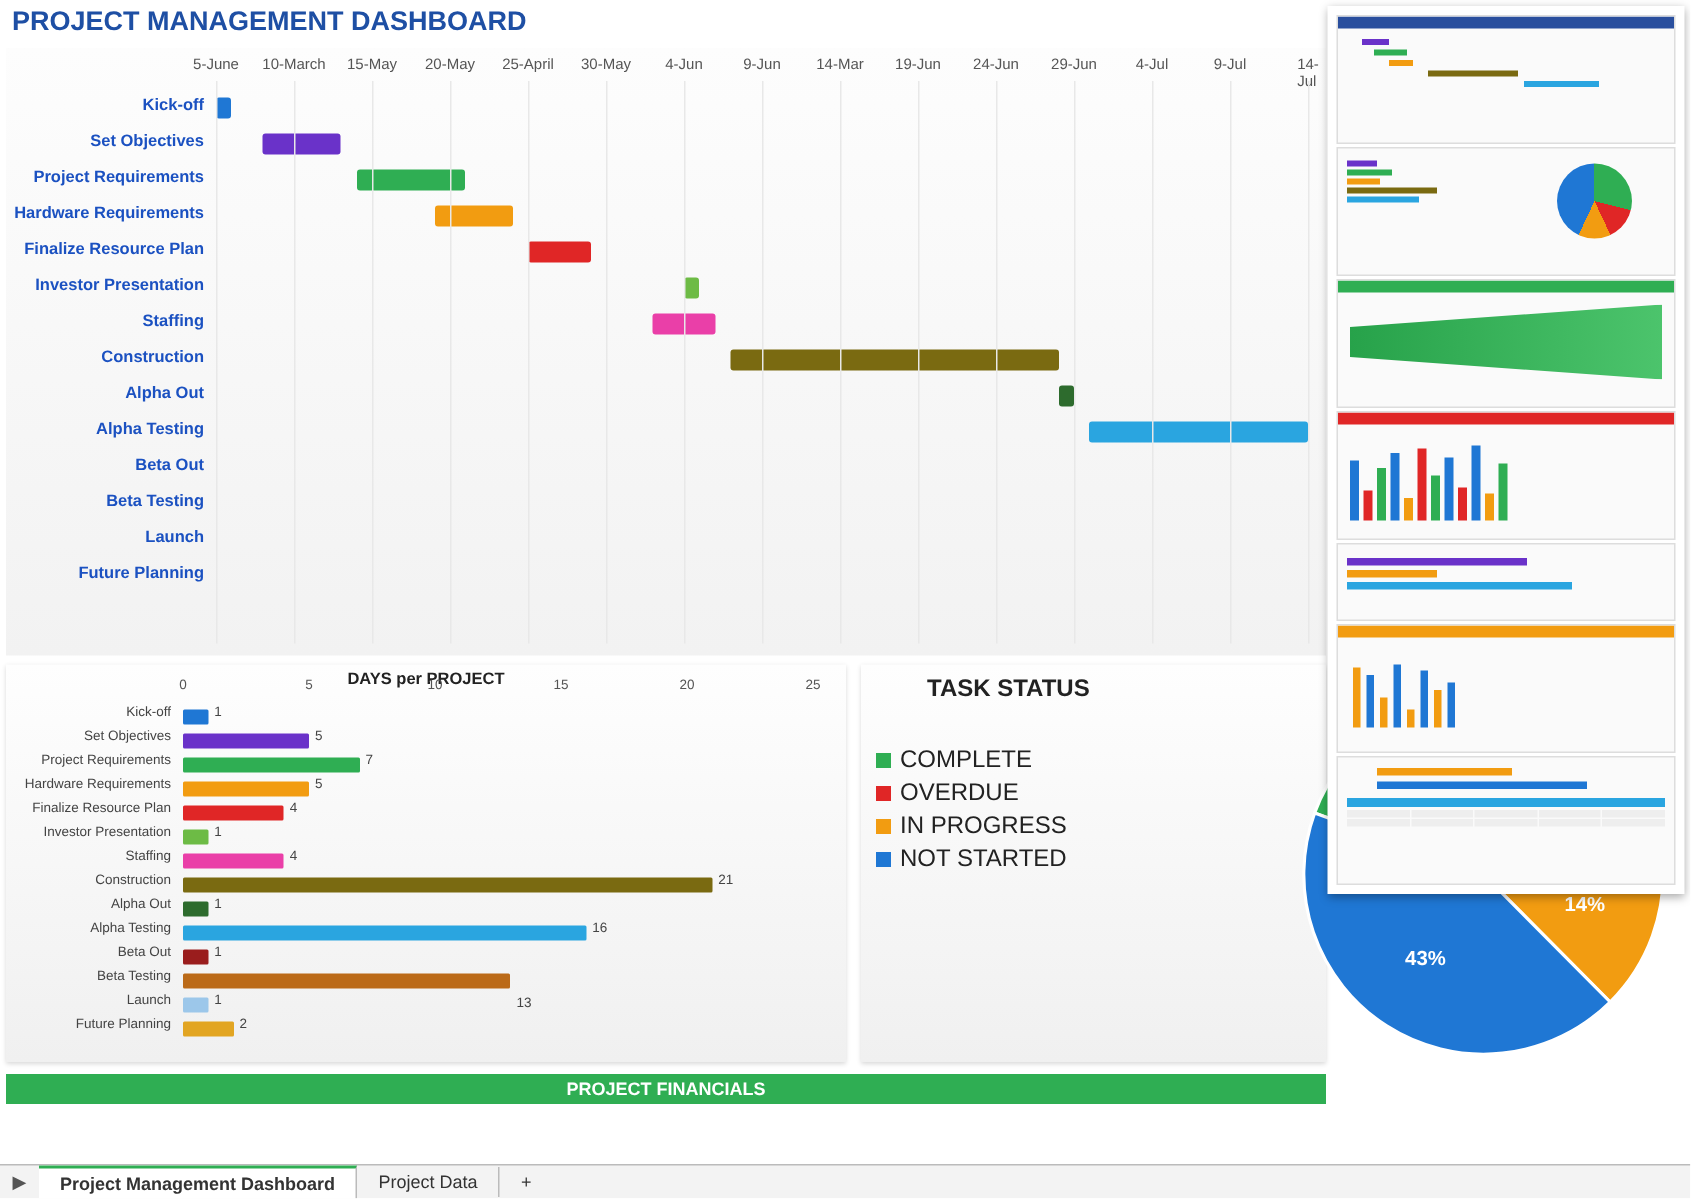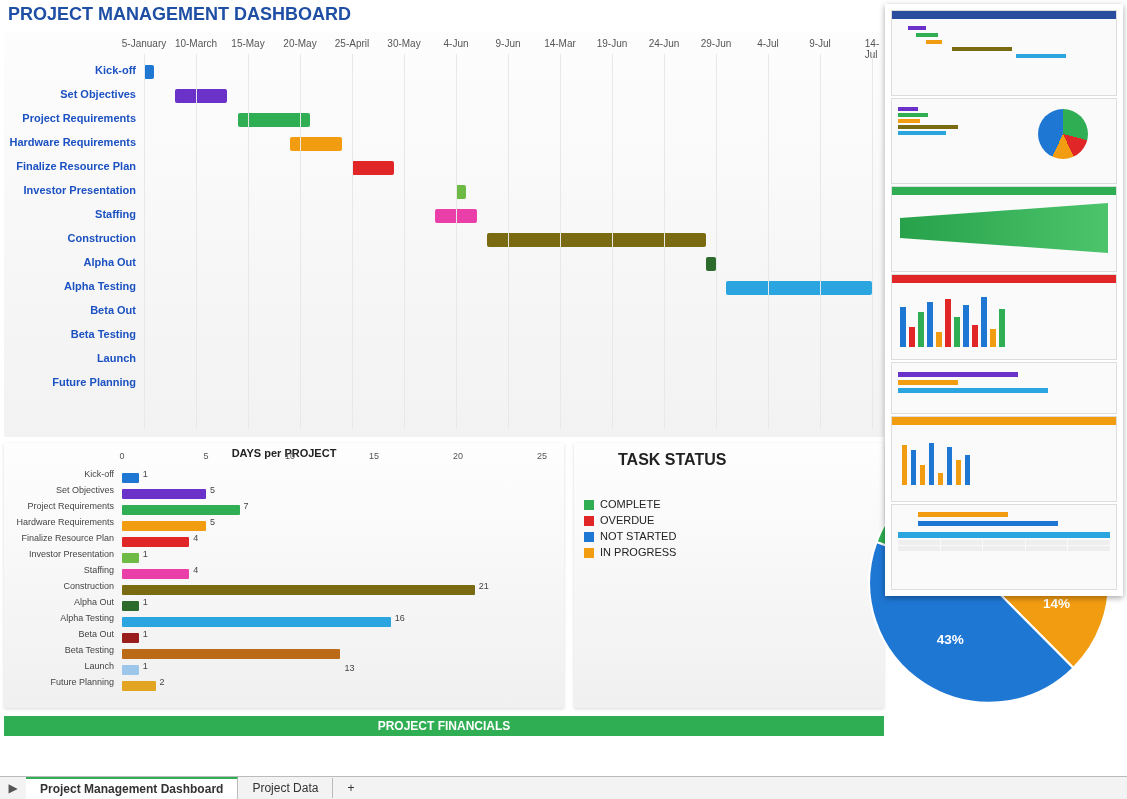--- a/index.html
+++ b/index.html
@@ -13,21 +13,21 @@
   .tick{position:absolute;top:0;transform:translateX(-50%);}
   .vline{position:absolute;top:22px;bottom:8px;width:0;border-left:1px solid #e8e8e8;}
   .rows{position:absolute;left:0;right:4px;top:28px;}
   .grow{position:relative;height:24px;}
   .glabel{position:absolute;left:0;width:132px;text-align:right;font-size:11px;font-weight:bold;color:#1b51c1;top:4px;}
   .gbar{position:absolute;height:14px;top:5px;border-radius:2px;}
   .panel{position:relative;background:linear-gradient(to bottom,#fefefe,#f0f0f0);box-shadow:0 1px 3px rgba(0,0,0,.15);margin-top:6px;}
   .days{width:560px;height:265px;display:inline-block;vertical-align:top;}
   .status{position:absolute;left:570px;top:0;width:310px;height:265px;}
   .ptitle{font-size:11px;font-weight:bold;text-align:center;padding:4px;}
-  .legend{font-size:11px;margin-top:55px;margin-left:10px;}
+  .legend{font-size:16px;margin-top:55px;margin-left:10px;}
   .legend div{margin:4px 0;}
   .sq{display:inline-block;width:10px;height:10px;margin-right:6px;vertical-align:middle;}
   .pie{position:absolute;right:-250px;top:15px;}
   .tabs{position:absolute;left:0;right:0;bottom:0;height:22px;background:#f3f3f3;border-top:1px solid #bbb;font-size:12px;display:flex;align-items:center;}
   .play{width:26px;text-align:center;color:#555;cursor:pointer;}
   .tab{padding:3px 14px;border-right:1px solid #bbb;cursor:pointer;color:#333;}
   .tab.active{background:#fff;border-top:2px solid #2fae53;font-weight:bold;}
   .plus{padding:0 14px;cursor:pointer;color:#333;}
   .thumbs{position:absolute;right:4px;top:4px;width:230px;box-shadow:0 2px 6px rgba(0,0,0,.35);background:#fff;padding:4px;}
   .thumb{height:84px;margin:2px;border:1px solid #ddd;background:#fafafa;position:relative;overflow:hidden;font-size:6px;}
@@ -39,21 +39,21 @@
 </style>
 </head>
 <body>
 <div class="page">
 
 <div class="hdr">PROJECT MANAGEMENT DASHBOARD</div>
 
 <div class="main">
   <div class="gantt">
     <div class="axis" id="gaxis">
-          <div class="tick" style="left: 0px;">5-January</div>
+          <div class="tick" style="left: 0px;">5-June</div>
           <div class="tick" style="left: 52px;">10-March</div>
           <div class="tick" style="left: 104px;">15-May</div>
           <div class="tick" style="left: 156px;">20-May</div>
           <div class="tick" style="left: 208px;">25-April</div>
           <div class="tick" style="left: 260px;">30-May</div>
           <div class="tick" style="left: 312px;">4-Jun</div>
           <div class="tick" style="left: 364px;">9-Jun</div>
           <div class="tick" style="left: 416px;">14-Mar</div>
           <div class="tick" style="left: 468px;">19-Jun</div>
           <div class="tick" style="left: 520px;">24-Jun</div>
@@ -216,22 +216,22 @@
               <div class="hval" style="left: 155.6px;">2</div>
             </div>
           </div>
     </div>
 
     <div class="panel status">
       <div style="position:absolute;left:44px;top:8px;font-weight:bold;font-size:16px;">TASK STATUS</div>
       <div class="legend" id="legend">
             <div><span class="sq" style="background:#2fae53"></span>COMPLETE</div>
             <div><span class="sq" style="background:#e02626"></span>OVERDUE</div>
+            <div><span class="sq" style="background:#f29c11"></span>IN PROGRESS</div>
             <div><span class="sq" style="background:#1f77d4"></span>NOT STARTED</div>
-            <div><span class="sq" style="background:#f29c11"></span>IN PROGRESS</div>
           </div>
       <svg class="pie" width="290" height="250" viewBox="-120 -120 240 240" id="piesvg">
             <path d="M0 0 L-108.06465139037945 -39.33231648245192 A115 115 0 0 1 64.97120539386788 -94.88805230200394 Z" fill="#2fae53" stroke="#fff" stroke-width="2"></path>
             <path d="M0 0 L64.97120539386788 -94.88805230200394 A115 115 0 0 1 114.52670584083658 -10.422746722744707 Z" fill="#e02626" stroke="#fff" stroke-width="2"></path>
             <text x="59.513443175300765" y="-34.916329724360295" fill="#fff" font-size="13" font-weight="bold" text-anchor="middle">14%</text>
             <path d="M0 0 L114.52670584083658 -10.422746722744707 A115 115 0 0 1 81.03293414581337 81.60063470169992 Z" fill="#f29c11" stroke="#fff" stroke-width="2"></path>
             <text x="64.83879083422768" y="23.59938988947115" fill="#fff" font-size="13" font-weight="bold" text-anchor="middle">14%</text>
             <path d="M0 0 L81.03293414581337 81.60063470169992 A115 115 0 0 1 -108.06465139037947 -39.332316482451894 Z" fill="#1f77d4" stroke="#fff" stroke-width="2"></path>
             <text x="-37.17518416547356" y="58.129215393493176" fill="#fff" font-size="13" font-weight="bold" text-anchor="middle">43%</text>
           </svg>

